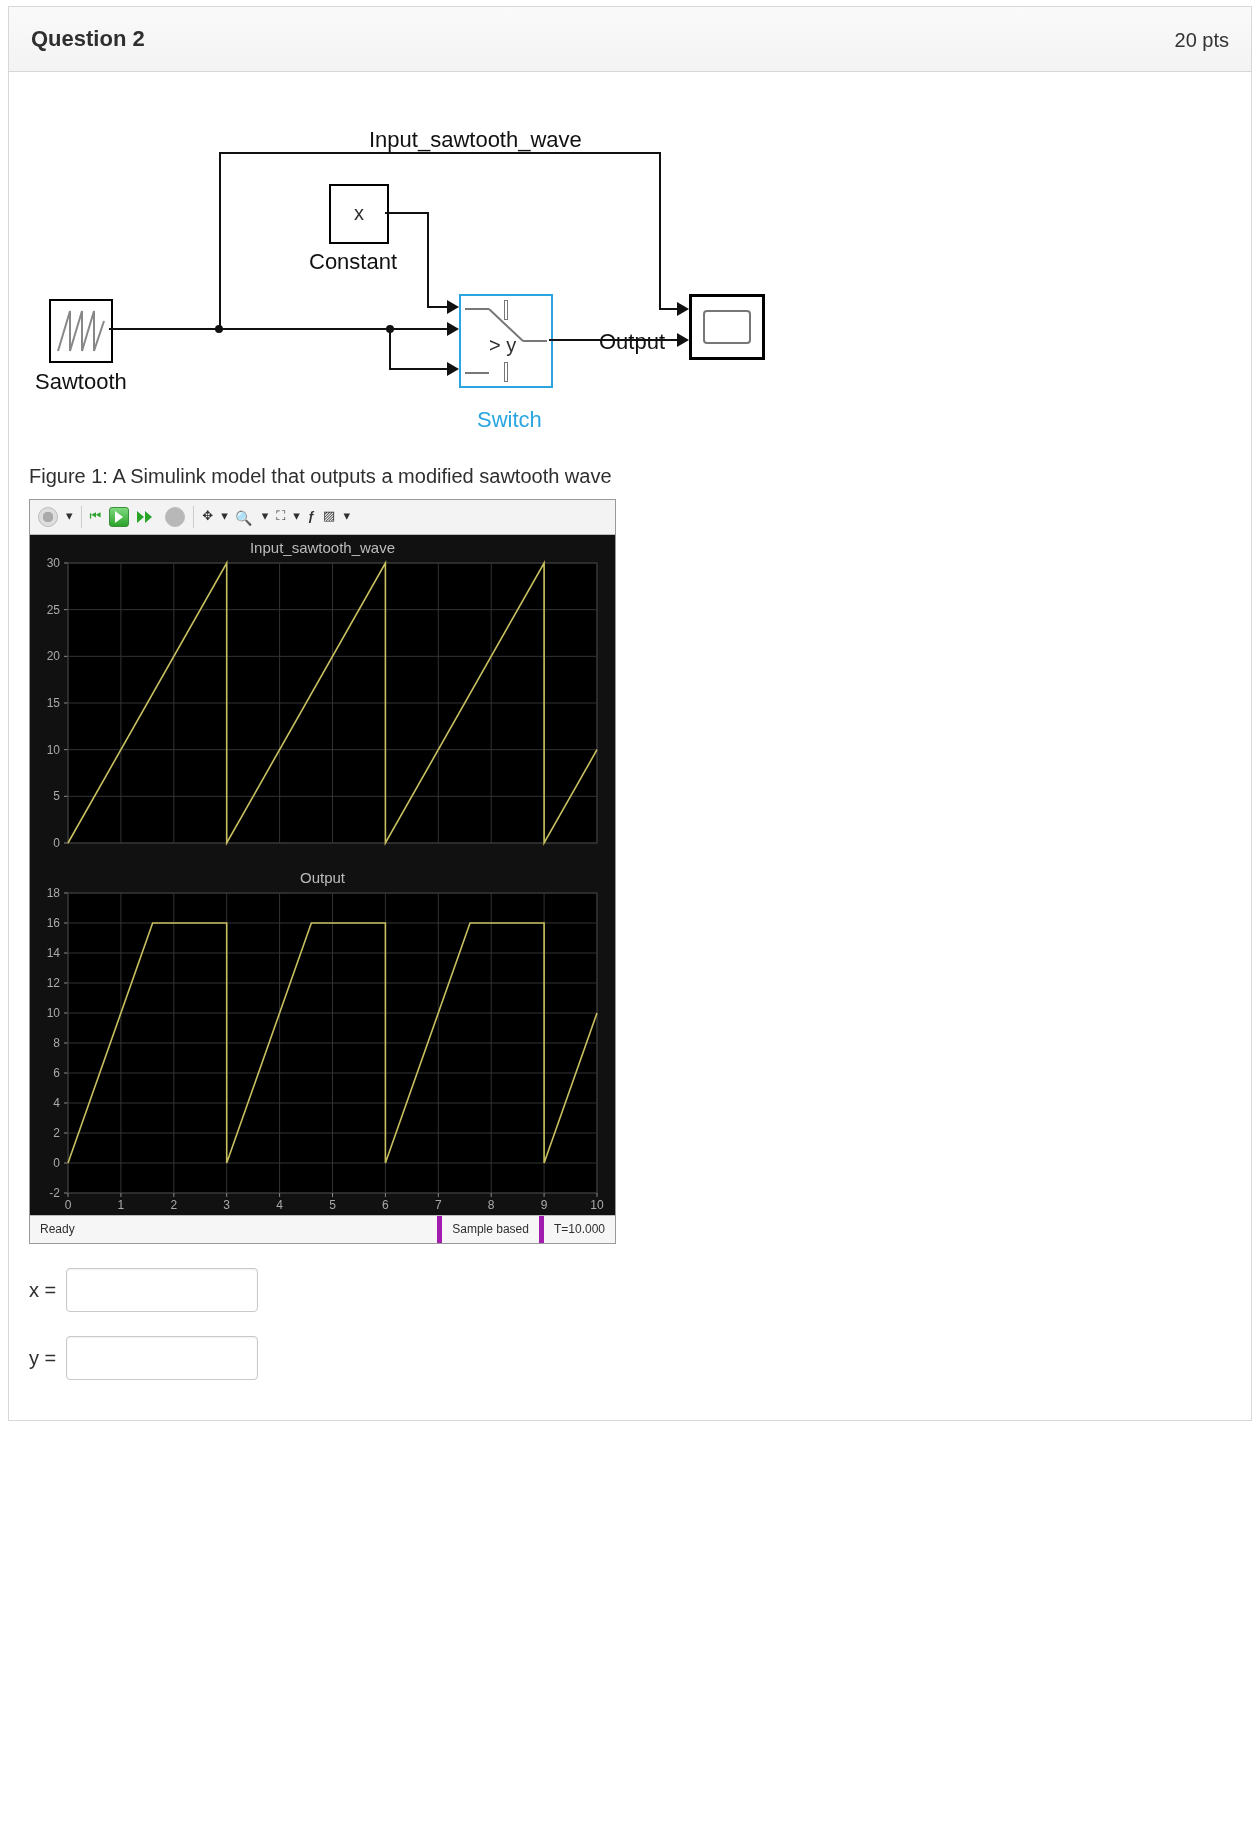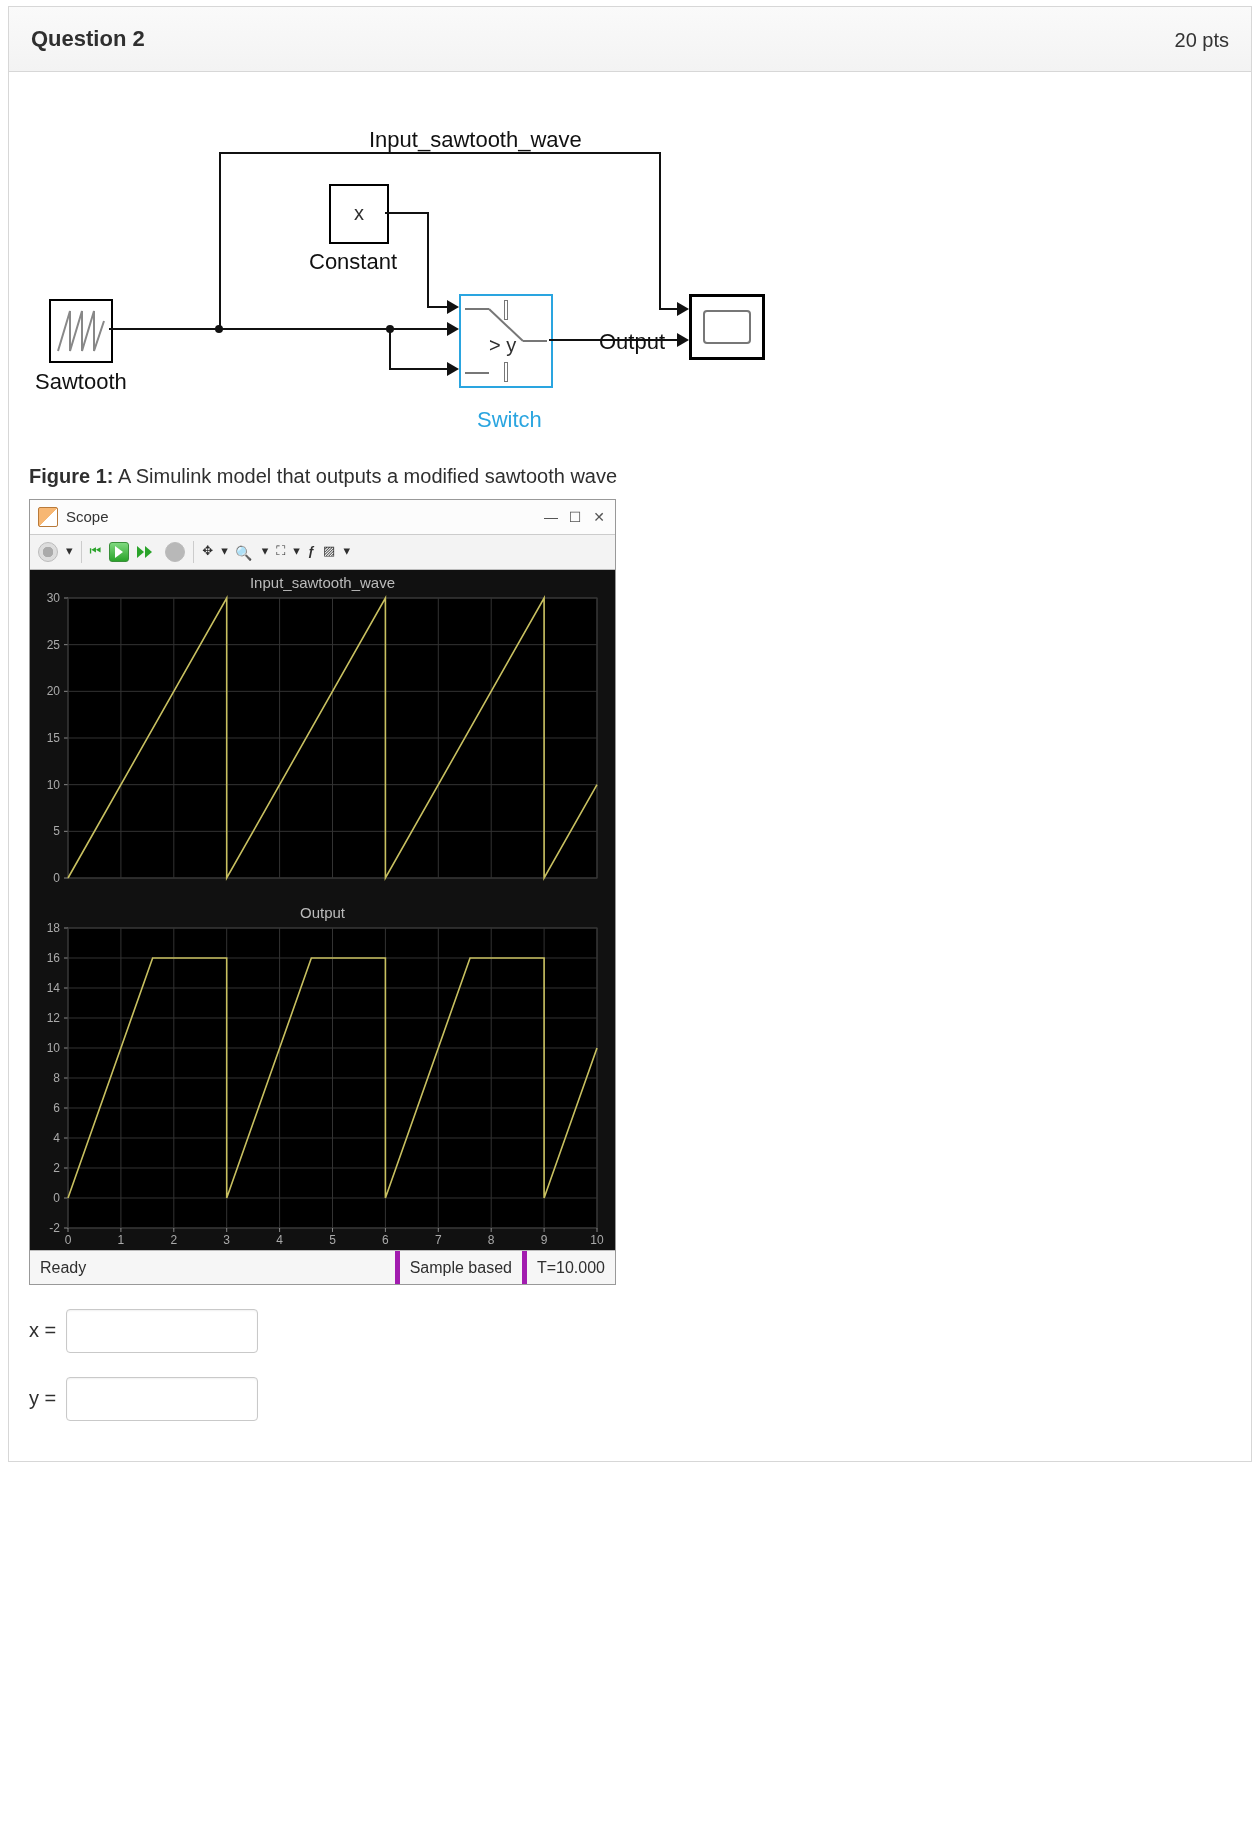--- a/index.html
+++ b/index.html
@@ -11,21 +11,21 @@
   }
   html,body{margin:0;padding:0;background:#fff;color:var(--fg);font-family:"Helvetica Neue",Helvetica,Arial,sans-serif;font-size:20px;line-height:1.45}
   .page{width:1260px;margin:0 auto}
   .question-frame{border:1px solid var(--border);margin:6px 8px 0 8px}
   .q-header{display:flex;justify-content:space-between;align-items:flex-end;padding:16px 22px;border-bottom:1px solid var(--border);background:linear-gradient(#fafafa,#f3f3f3)}
   .q-title{font-weight:700;font-size:22px}
   .q-pts{font-size:20px;color:#333}
   .q-body{padding:32px 20px 40px 20px}
   p{margin:0 0 24px 0}
   .fig-caption{margin:18px 0 4px 0}
-  .fig-caption b{font-weight:700}
+  .fig-caption b{font-weight:400}
   .answer-row{display:flex;align-items:center;gap:10px;margin-top:24px}
   .answer-row input{height:42px;width:170px;border:1px solid #c9c9c9;border-radius:4px;font-size:18px;padding:0 10px;background:#fff;box-shadow:inset 0 1px 2px rgba(0,0,0,.06)}
   
   .diagram{position:relative;height:340px;margin:0 0 18px 0}
   .dblock{position:absolute;border:2px solid #000;background:#fff;display:flex;align-items:center;justify-content:center;font-size:20px}
   .dlabel{position:absolute;font-size:22px;color:#111}
   .switch-lbl{color:var(--accent)}
   .wire{position:absolute;background:#111}
   .wire.h{height:2px}
   .wire.v{width:2px}
@@ -45,21 +45,21 @@
   .tb.play{border-radius:3px;border-color:#3a8f3a;background:linear-gradient(#7fd97f,#2aa32a);position:relative}
   .tb.play::after{content:"";position:absolute;left:5px;top:3px;border-top:6px solid transparent;border-bottom:6px solid transparent;border-left:8px solid #fff}
   .tb.fwd{border-radius:3px;position:relative;border:none;width:20px}
   .tb.fwd::before,.tb.fwd::after{content:"";position:absolute;top:3px;border-top:6px solid transparent;border-bottom:6px solid transparent;border-left:7px solid #2aa32a}
   .tb.fwd::after{left:8px}
   .tb.stop{border-radius:50%;background:#b8b8b8}
   .tb.zoom{border:none;font-size:14px}
   .tb.sep{width:1px;height:22px;background:#ccc;border:none;border-radius:0}
   .plot-area{background:#111;padding:0;position:relative}
   .plot-area svg{display:block;width:100%;height:auto}
-  .status-bar{display:flex;align-items:center;font-size:16px;border-top:1px solid #bbb;background:#f6f6f6}
+  .status-bar{display:flex;align-items:center;font-size:12px;border-top:1px solid #bbb;background:#f6f6f6}
   .status-bar .cell{padding:5px 10px;border-left:5px solid #a21caf}
   .status-bar .first{border-left:none;flex:1}
 </style>
 </head>
 <body>
 
 <div class="page">
   <div class="question-frame">
     <div class="q-header">
       <div class="q-title">Question 2</div>
@@ -121,28 +121,20 @@
         <div class="wire v" style="left:190px;top:48px;height:177px"></div>
         <div class="wire h" style="left:190px;top:48px;width:440px"></div>
         <div class="wire v" style="left:630px;top:48px;height:156px"></div>
         <div class="wire h" style="left:630px;top:204px;width:18px"></div>
         <div class="arrow" style="left:648px;top:205px"></div>
       </div>
 
       <p class="fig-caption"><b>Figure 1:</b><span> A Simulink model that outputs a modified sawtooth wave</span></p>
 
       <div class="scope-window">
-        <div class="title-bar">
-          <span class="ml-icon"></span>
-          <span>Scope</span>
-          <span class="spacer"></span>
-          <span class="win-btn">—</span>
-          <span class="win-btn">☐</span>
-          <span class="win-btn">✕</span>
-        </div>
         <div class="tool-bar">
           <span class="tb gear"></span>
             <span>▾</span>
           <span class="tb sep"></span>
           <span style="color:#2aa32a">⏮</span>
           <span class="tb play"></span>
           <span class="tb fwd"></span>
           <span class="tb stop"></span>
           <span class="tb sep"></span>
           <span>✥</span>

